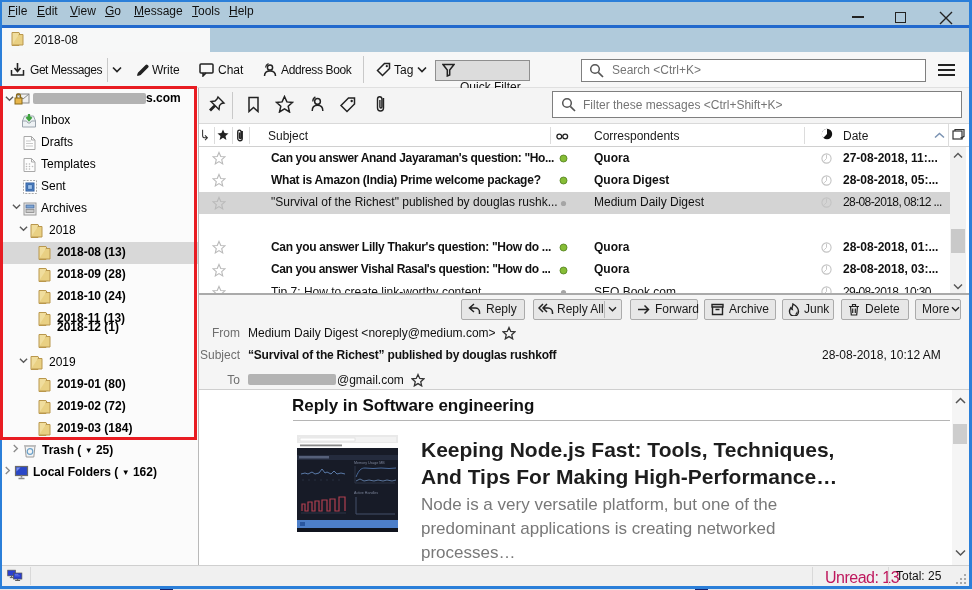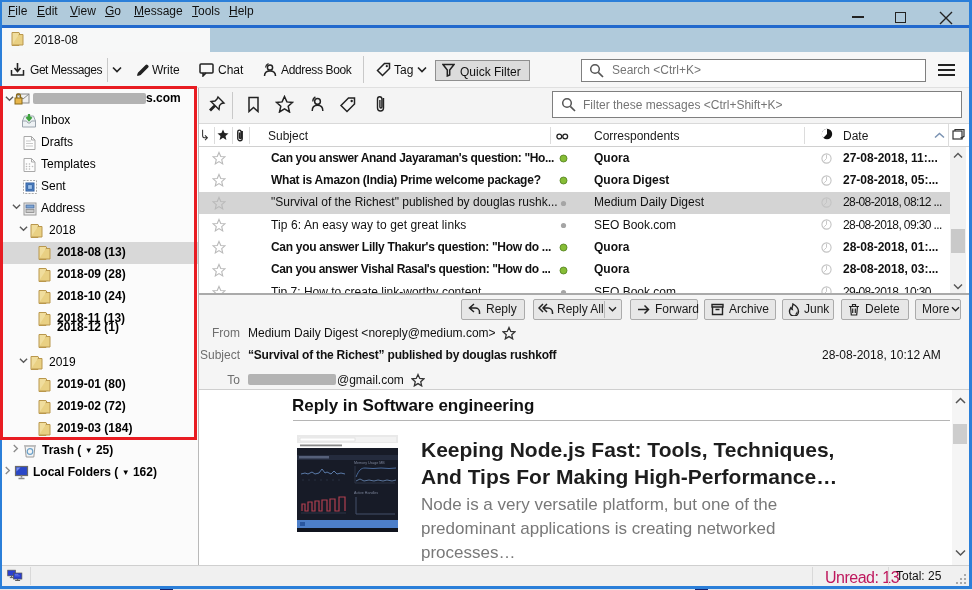--- a/index.html
+++ b/index.html
@@ -77,21 +77,21 @@
   </svg>
   <span class="abs txt" style="left:394px; top:11px;">Tag</span>
   <svg class="abs" style="left:417px; top:14px;" width="10" height="8" viewBox="0 0 10 8">
       <path d="M1 1.5 l4 4 4-4" stroke="#222" stroke-width="1.6" fill="none"></path>
     </svg>
 
   <div class="abs" style="left:435px; top:7.5px; width:95px; height:21.5px; background:#dcdcdc; border:1px solid #8f8f8f;"></div>
   <svg class="abs" style="left:442px; top:11px;" width="13" height="14" viewBox="0 0 13 14">
     <path d="M1 1.5 h11 l-4.3 5.5 v5 l-2.4 1 v-6 z" fill="none" stroke="#222" stroke-width="1.5"></path>
   </svg>
-  <span class="abs txt" style="left:460px; top:13px;">Quick Filter</span>
+  <span class="abs txt" style="left:460px; top:28px;">Quick Filter</span>
 
   <div class="abs" style="left:581px; top:7px; width:345px; height:23px; background:#fff; border:1px solid #7f7f7f;"></div>
   <svg class="abs" style="left:589px; top:11px;" width="15" height="15" viewBox="0 0 15 15">
     <circle cx="6" cy="6" r="4.3" fill="none" stroke="#555" stroke-width="1.5"></circle>
     <path d="M9.3 9.3 L14 14" stroke="#555" stroke-width="1.7"></path>
   </svg>
   <span class="abs txt" style="left:612px; top:11px; color:#757575;">Search &lt;Ctrl+K&gt;</span>
 
   <div class="abs" style="left:938px; top:12px; width:17px; height:2.2px; background:#222;"></div>
   <div class="abs" style="left:938px; top:17px; width:17px; height:2.2px; background:#222;"></div>
@@ -151,21 +151,21 @@
   <span class="abs txt" style="left:41px; top:91px;">Sent</span>
 
   <svg class="abs" style="left:12px; top:115px;" width="9" height="8" viewBox="0 0 10 8">
       <path d="M1 1.5 l4 4 4-4" stroke="#5a5a5a" stroke-width="1.5" fill="none"></path>
     </svg>
   <svg class="abs" style="left:22px; top:113px;" width="16" height="16" viewBox="0 0 16 16">
     <rect x="2" y="2" width="12" height="12" fill="#ececec" stroke="#9a9a9a"></rect>
     <rect x="4" y="4" width="8" height="3" fill="#7da7d8" stroke="#4a6a9a" stroke-width=".8"></rect>
     <rect x="4" y="8.5" width="8" height="3" fill="#c9c9c9" stroke="#8a8a8a" stroke-width=".8"></rect>
   </svg>
-  <span class="abs txt" style="left:41px; top:113px;">Address</span>
+  <span class="abs txt" style="left:41px; top:113px;">Archives</span>
 
   <svg class="abs" style="left:19px; top:137px;" width="9" height="8" viewBox="0 0 10 8">
       <path d="M1 1.5 l4 4 4-4" stroke="#5a5a5a" stroke-width="1.5" fill="none"></path>
     </svg>
   <svg class="abs" style="left:29px; top:135px;" width="15" height="16" viewBox="0 0 15 16">
     <path d="M2 1.5 h7 l1 2 h-1 v11 h-7 z" fill="#f0dd9d" stroke="#b9974c"></path>
     <path d="M9 3.5 h4 v10.5 h-11" fill="#e9d083" stroke="#b9974c"></path>
   </svg>
   <span class="abs txt" style="left:49px; top:135px;">2018</span>
 
@@ -338,53 +338,37 @@
     <span class="abs txt" style="left:72px; top:3.8px; font-weight:bold; letter-spacing:-0.25px;">What is Amazon (India) Prime welcome package?</span>
 
     <svg class="abs" style="left:360px; top:7px;" width="9" height="9" viewBox="0 0 9 9">
         <circle cx="4.5" cy="4.5" r="3.5" fill="#86bd36" stroke="#4f7d1c" stroke-width="0.8"></circle>
       </svg>
     <span class="abs txt" style="left:395px; top:3.8px; font-weight:bold;">Quora Digest</span>
     <svg class="abs" style="left:622px; top:5.6px;" width="11" height="11" viewBox="0 0 12 12">
         <circle cx="6" cy="6" r="5" fill="none" stroke="#c3c3c3" stroke-width="1.2"></circle>
         <path d="M6 6 L6 2 M6 6 L3.5 8.5" stroke="#c3c3c3" stroke-width="1"></path>
       </svg>
-    <span class="abs txt" style="left:644px; top:3.8px; font-weight:bold;">27-08-2018, 05:...</span>
+    <span class="abs txt" style="left:644px; top:3.8px; font-weight:bold;">28-08-2018, 05:...</span>
   </div>
   <div class="abs" style="top:44.6px; left:0; width:751px; height:22.3px;">
     <svg class="abs" style="left:13px; top:4px;" width="14" height="14" viewBox="0 0 19 18">
         <path d="M9.5 1.5 l2.4 5.4 5.6.5 -4.3 3.9 1.3 5.7 -5-3.1 -5 3.1 1.3-5.7 -4.3-3.9 5.6-.5 z" fill="none" stroke="#b9b9b9" stroke-width="1.5"></path>
       </svg>
     <span class="abs txt" style="left:72px; top:3.8px; font-weight:normal;">"Survival of the Richest" published by douglas rushk...</span>
 
     <svg class="abs" style="left:360px; top:7px;" width="9" height="9" viewBox="0 0 9 9">
         <circle cx="4.5" cy="4.5" r="2.6" fill="#a5a5a5"></circle>
       </svg>
     <span class="abs txt" style="left:395px; top:3.8px; font-weight:normal;">Medium Daily Digest</span>
     <svg class="abs" style="left:622px; top:5.6px;" width="11" height="11" viewBox="0 0 12 12">
         <circle cx="6" cy="6" r="5" fill="none" stroke="#c3c3c3" stroke-width="1.2"></circle>
         <path d="M6 6 L6 2 M6 6 L3.5 8.5" stroke="#c3c3c3" stroke-width="1"></path>
       </svg>
     <span class="abs txt" style="left:644px; top:3.8px; font-weight:normal; letter-spacing:-0.6px;">28-08-2018, 08:12 ...</span>
-  </div>
-  <div class="abs" style="top:66.9px; left:0; width:751px; height:22.3px;">
-    <svg class="abs" style="left:13px; top:4px;" width="14" height="14" viewBox="0 0 19 18">
-        <path d="M9.5 1.5 l2.4 5.4 5.6.5 -4.3 3.9 1.3 5.7 -5-3.1 -5 3.1 1.3-5.7 -4.3-3.9 5.6-.5 z" fill="none" stroke="#b9b9b9" stroke-width="1.5"></path>
-      </svg>
-    <span class="abs txt" style="left:72px; top:3.8px; font-weight:normal; letter-spacing:0.1px;">Tip 6: An easy way to get great links</span>
-
-    <svg class="abs" style="left:360px; top:7px;" width="9" height="9" viewBox="0 0 9 9">
-        <circle cx="4.5" cy="4.5" r="2.6" fill="#a5a5a5"></circle>
-      </svg>
-    <span class="abs txt" style="left:395px; top:3.8px; font-weight:normal;">SEO Book.com</span>
-    <svg class="abs" style="left:622px; top:5.6px;" width="11" height="11" viewBox="0 0 12 12">
-        <circle cx="6" cy="6" r="5" fill="none" stroke="#c3c3c3" stroke-width="1.2"></circle>
-        <path d="M6 6 L6 2 M6 6 L3.5 8.5" stroke="#c3c3c3" stroke-width="1"></path>
-      </svg>
-    <span class="abs txt" style="left:644px; top:3.8px; font-weight:normal; letter-spacing:-0.6px;">28-08-2018, 09:30 ...</span>
   </div>
   <div class="abs" style="top:89.2px; left:0; width:751px; height:22.3px;">
     <svg class="abs" style="left:13px; top:4px;" width="14" height="14" viewBox="0 0 19 18">
         <path d="M9.5 1.5 l2.4 5.4 5.6.5 -4.3 3.9 1.3 5.7 -5-3.1 -5 3.1 1.3-5.7 -4.3-3.9 5.6-.5 z" fill="none" stroke="#b9b9b9" stroke-width="1.5"></path>
       </svg>
     <span class="abs txt" style="left:72px; top:3.8px; font-weight:bold; letter-spacing:-0.3px;">Can you answer Lilly Thakur's question: "How do ...</span>
 
     <svg class="abs" style="left:360px; top:7px;" width="9" height="9" viewBox="0 0 9 9">
         <circle cx="4.5" cy="4.5" r="3.5" fill="#86bd36" stroke="#4f7d1c" stroke-width="0.8"></circle>
       </svg>

